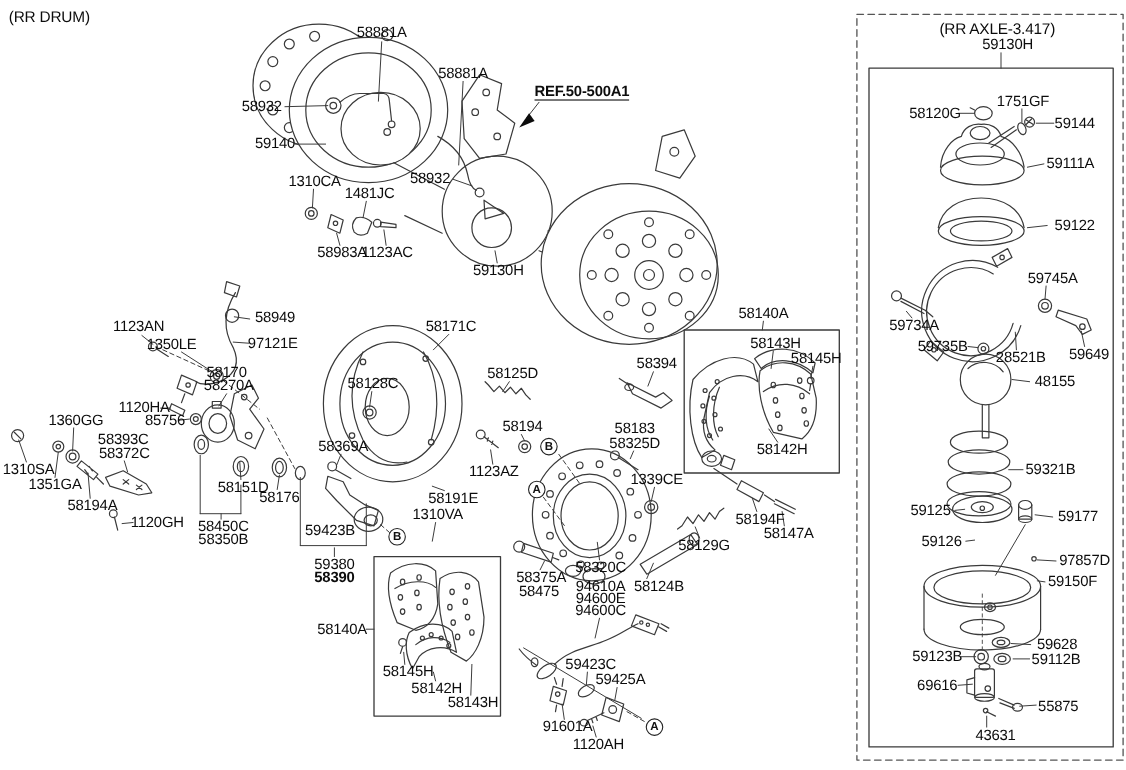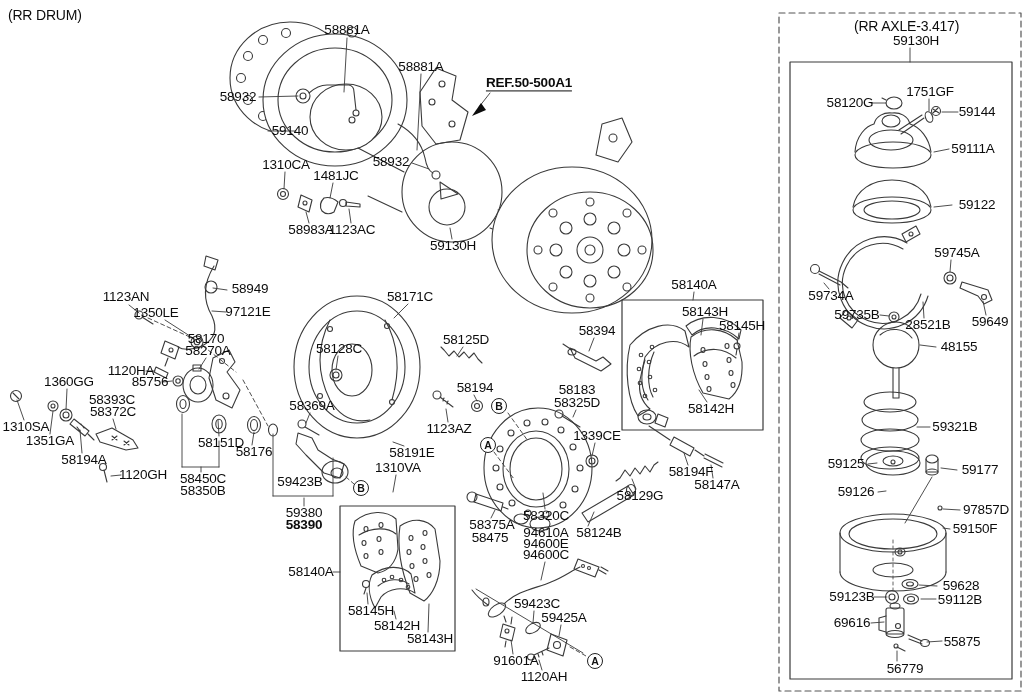--- a/index.html
+++ b/index.html
@@ -379,21 +379,21 @@
 </svg>
 
 <div class="label title" style="left:8px;top:8px;">(RR DRUM)</div>
 <div class="label title" style="left:820px;top:19px;margin-left:34px;">(RR AXLE-3.417)</div>
 <div class="label ref" style="left:529px;top:84px;">REF.50-500A1</div>
 
 <div id="labels-layer">
       <div class="label" style="left: 347px; top: 30px;">58881A</div>
       <div class="label" style="left: 421px; top: 67px;">58881A</div>
       <div class="label" style="left: 238px; top: 97px;">58932</div>
-      <div class="label" style="left: 250px; top: 131px; margin-left: 40px;">59140</div>
+      <div class="label" style="left: 250px; top: 131px;">59140</div>
       <div class="label" style="left: 391px; top: 162px;">58932</div>
       <div class="label" style="left: 286px; top: 165px;">1310CA</div>
       <div class="label" style="left: 336px; top: 176px;">1481JC</div>
       <div class="label" style="left: 311px; top: 230px;">58983A</div>
       <div class="label" style="left: 352px; top: 230px;">1123AC</div>
       <div class="label" style="left: 453px; top: 246px;">59130H</div>
       <div class="label" style="left: 126px; top: 297px;">1123AN</div>
       <div class="label" style="left: 250px; top: 289px;">58949</div>
       <div class="label" style="left: 248px; top: 312px;">97121E</div>
       <div class="label" style="left: 156px; top: 313px;">1350LE</div>
@@ -465,20 +465,20 @@
       <div class="label" style="left: 846px; top: 464px;">59125</div>
       <div class="label" style="left: 980px; top: 470px;">59177</div>
       <div class="label" style="left: 856px; top: 492px;">59126</div>
       <div class="label" style="left: 986px; top: 510px;">97857D</div>
       <div class="label" style="left: 975px; top: 529px;">59150F</div>
       <div class="label" style="left: 961px; top: 586px;">59628</div>
       <div class="label" style="left: 852px; top: 597px;">59123B</div>
       <div class="label" style="left: 960px; top: 600px;">59112B</div>
       <div class="label" style="left: 852px; top: 623px;">69616</div>
       <div class="label" style="left: 962px; top: 642px;">55875</div>
-      <div class="label" style="left: 905px; top: 669px;">56779</div>
+      <div class="label" style="left: 905px; top: 669px;">43631</div>
       <div class="callout" style="left: 499px; top: 406px;">B</div>
       <div class="callout" style="left: 488px; top: 445px;">A</div>
       <div class="callout" style="left: 361px; top: 488px;">B</div>
       <div class="callout" style="left: 595px; top: 661px;">A</div>
     </div>
 
 </div>
 
 </body></html>

